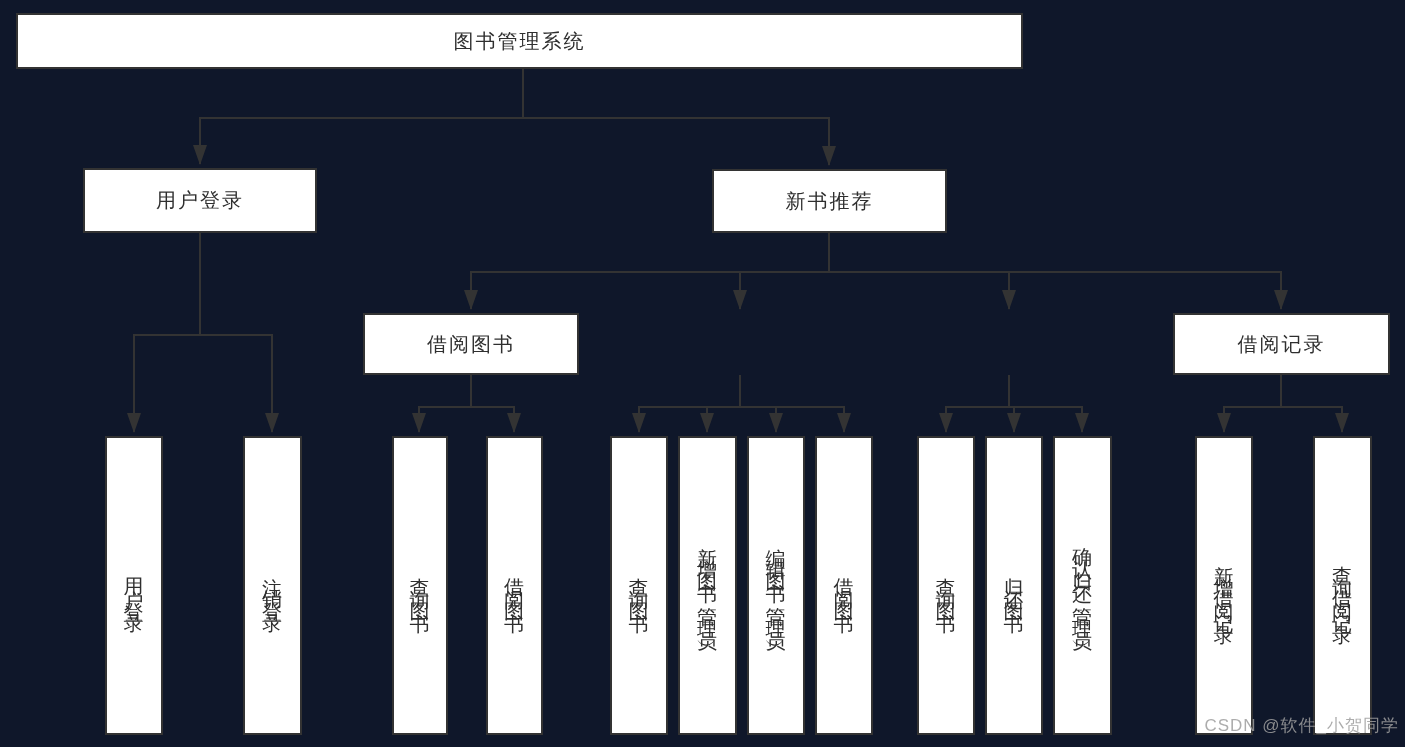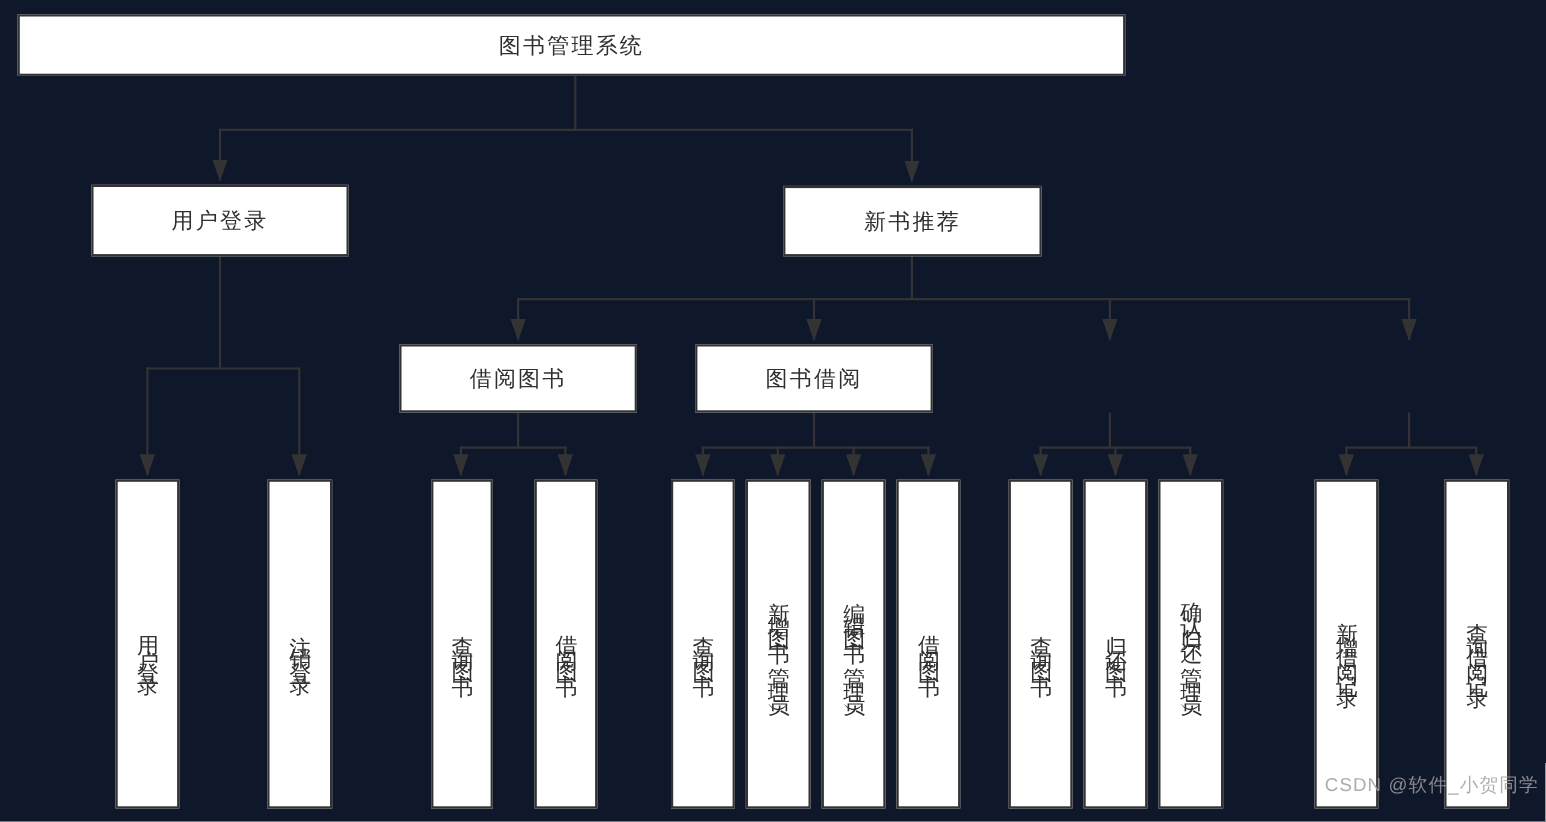--- a/index.html
+++ b/index.html
@@ -34,21 +34,21 @@
   .box.v > span {
     writing-mode: vertical-rl;
     text-orientation: mixed;
     letter-spacing: 12px;
     line-height: 1;
     font-size: 20px;
   }
   .watermark {
     position: absolute;
     right: 6px;
-    bottom: 22px;
+    bottom: 10px;
     font-size: 17px;
     letter-spacing: 1px;
     color: #9e9e9e;
     opacity: 0.85;
     white-space: nowrap;
     z-index: 5;
   }
 </style>
 </head>
 <body>
@@ -104,21 +104,21 @@
       <line x1="1342" y1="406" x2="1342" y2="432" marker-end="url(#arrow)"></line>
     </g>
   </svg>
 
   <div class="box h" style="left:16px; top:13px; width:1007px; height:56px;">图书管理系统</div>
 
   <div class="box h" style="left:83px; top:168px; width:234px; height:65px;">用户登录</div>
   <div class="box h" style="left:712px; top:169px; width:235px; height:64px;">新书推荐</div>
 
   <div class="box h" style="left:363px; top:313px; width:216px; height:62px;">借阅图书</div>
-  <div class="box h" style="left:632px; top:313px; width:216px; height:62px;">图书借阅</div>
+  <div class="box h" style="left:1173px; top:313px; width:217px; height:62px;">借阅记录</div>
 
   <div class="box v" style="left:105px; top:436px; width:58px; height:299px;">
     <span>用户登录</span>
   </div>
   <div class="box v" style="left:243px; top:436px; width:59px; height:299px;">
     <span>注销登录</span>
   </div>
 
   <div class="box v" style="left:392px; top:436px; width:56px; height:299px;">
     <span>查询图书</span>

